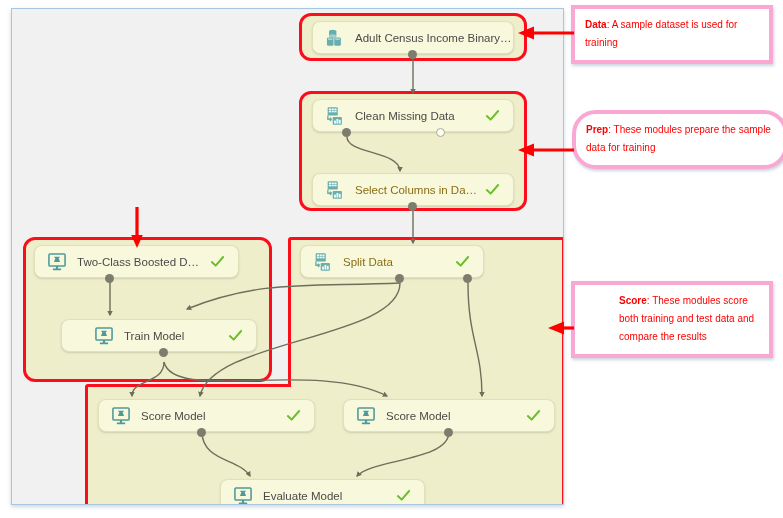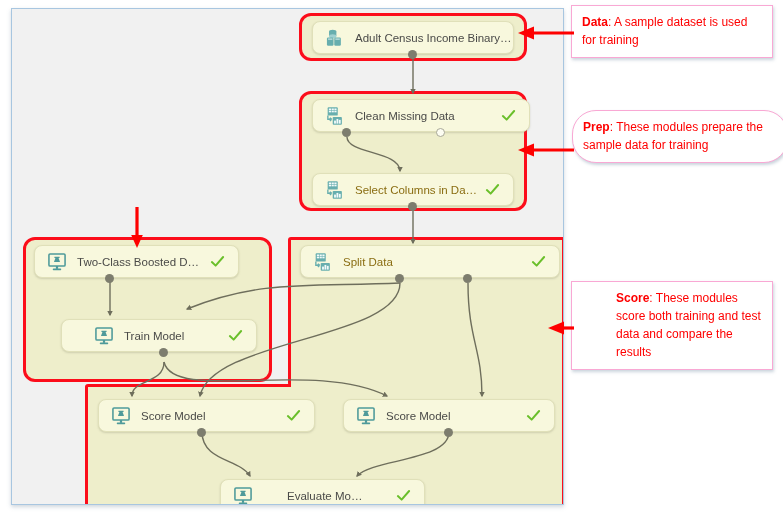--- a/index.html
+++ b/index.html
@@ -76,25 +76,25 @@
     border-radius:50%;
     background:#7d7d6e;
     box-sizing:border-box;
   }
   .port.open{background:#fdfdf2;border:1.5px solid #a8a897;}
 
   
   .callout{
     position:absolute;
     background:#ffffff;
-    border:1px solid #f9a8d4;
+    border:4px solid #f9a8d4;
     box-sizing:border-box;
     padding:7px 9px 8px 10px;
     color:#fe0000;
-    font-size:12px;
+    font-size:10px;
     line-height:18px;
     box-shadow:1px 2px 3px rgba(140,160,180,.45);
   }
   .callout b{font-weight:bold;}
 
   
   .arrow{position:absolute;}
 </style>
 </head>
 <body>
@@ -148,21 +148,21 @@
       <ellipse cx="9.5" cy="10" rx="4" ry="2.1" fill="#9fd0d0"></ellipse>
       <rect x="3.2" y="11.5" width="7.2" height="9" rx="1.4" fill="#67aeae"></rect>
       <rect x="11.2" y="11.5" width="7.2" height="9" rx="1.4" fill="#67aeae"></rect>
       <rect x="4.4" y="12.6" width="4.8" height="1.2" fill="#cfe9e9"></rect>
       <rect x="12.4" y="12.6" width="4.8" height="1.2" fill="#cfe9e9"></rect>
     </svg>
     <span class="label">Adult Census Income Binary C...</span>
   </div>
   <div class="port" style="left:396px;top:41px;"></div>
 
-  <div class="node" style="left:300px;top:90px;width:218px;height:33px;">
+  <div class="node" style="left:300px;top:90px;width:202px;height:33px;">
     <svg class="icon" viewBox="0 0 24 24">
       <rect x="4" y="2.5" width="11" height="9" rx="1" fill="#67aeae"></rect>
       <g fill="#f2fafa">
         <rect x="5.3" y="3.8" width="2.4" height="1.8"></rect>
           <rect x="8.3" y="3.8" width="2.4" height="1.8"></rect>
         <rect x="11.3" y="3.8" width="2.4" height="1.8"></rect>
         <rect x="5.3" y="6.2" width="2.4" height="1.8"></rect>
           <rect x="8.3" y="6.2" width="2.4" height="1.8"></rect>
         <rect x="11.3" y="6.2" width="2.4" height="1.8"></rect>
       </g>
@@ -229,21 +229,21 @@
       <rect x="10.8" y="16.4" width="2.4" height="3.1" fill="#4e9a9a"></rect>
       <rect x="7.4" y="19.2" width="9.2" height="1.8" rx="0.8" fill="#4e9a9a"></rect>
     </svg>
     <span class="label">Train Model</span>
     <svg class="check" viewBox="0 0 16 16">
       <path d="M2,8.6 L6,12.4 L14,3.2" stroke="#6abf2a" stroke-width="2.1" fill="none" stroke-linecap="round" stroke-linejoin="round"></path>
     </svg>
   </div>
   <div class="port" style="left:147px;top:339px;"></div>
 
-  <div class="node" style="left:288px;top:236px;width:260px;height:33px;">
+  <div class="node" style="left:288px;top:236px;width:184px;height:33px;">
     <svg class="icon" viewBox="0 0 24 24">
       <rect x="4" y="2.5" width="11" height="9" rx="1" fill="#67aeae"></rect>
       <g fill="#f2fafa">
         <rect x="5.3" y="3.8" width="2.4" height="1.8"></rect>
           <rect x="8.3" y="3.8" width="2.4" height="1.8"></rect>
         <rect x="11.3" y="3.8" width="2.4" height="1.8"></rect>
         <rect x="5.3" y="6.2" width="2.4" height="1.8"></rect>
           <rect x="8.3" y="6.2" width="2.4" height="1.8"></rect>
         <rect x="11.3" y="6.2" width="2.4" height="1.8"></rect>
       </g>
@@ -284,21 +284,21 @@
       <rect x="10.8" y="16.4" width="2.4" height="3.1" fill="#4e9a9a"></rect>
       <rect x="7.4" y="19.2" width="9.2" height="1.8" rx="0.8" fill="#4e9a9a"></rect>
     </svg>
     <span class="label">Score Model</span>
     <svg class="check" viewBox="0 0 16 16">
       <path d="M2,8.6 L6,12.4 L14,3.2" stroke="#6abf2a" stroke-width="2.1" fill="none" stroke-linecap="round" stroke-linejoin="round"></path>
     </svg>
   </div>
   <div class="port" style="left:432px;top:419px;"></div>
 
-  <div class="node" style="left:208px;top:470px;width:205px;height:33px;gap:24px;">
+  <div class="node" style="left:208px;top:470px;width:205px;height:33px;">
     <svg class="icon" viewBox="0 0 24 24">
       <rect x="3.2" y="3.2" width="17.6" height="13.2" rx="1.2" fill="none" stroke="#4e9a9a" stroke-width="1.7"></rect>
       <path d="M9.2,6.2 h5.6 v1.3 h-1.1 l1.6,4.6 h-6.6 l1.6,-4.6 h-1.1 z" fill="#4e9a9a"></path>
       <rect x="10.8" y="16.4" width="2.4" height="3.1" fill="#4e9a9a"></rect>
       <rect x="7.4" y="19.2" width="9.2" height="1.8" rx="0.8" fill="#4e9a9a"></rect>
     </svg>
     <span class="label">Evaluate Model</span>
     <svg class="check" viewBox="0 0 16 16">
       <path d="M2,8.6 L6,12.4 L14,3.2" stroke="#6abf2a" stroke-width="2.1" fill="none" stroke-linecap="round" stroke-linejoin="round"></path>
     </svg>

